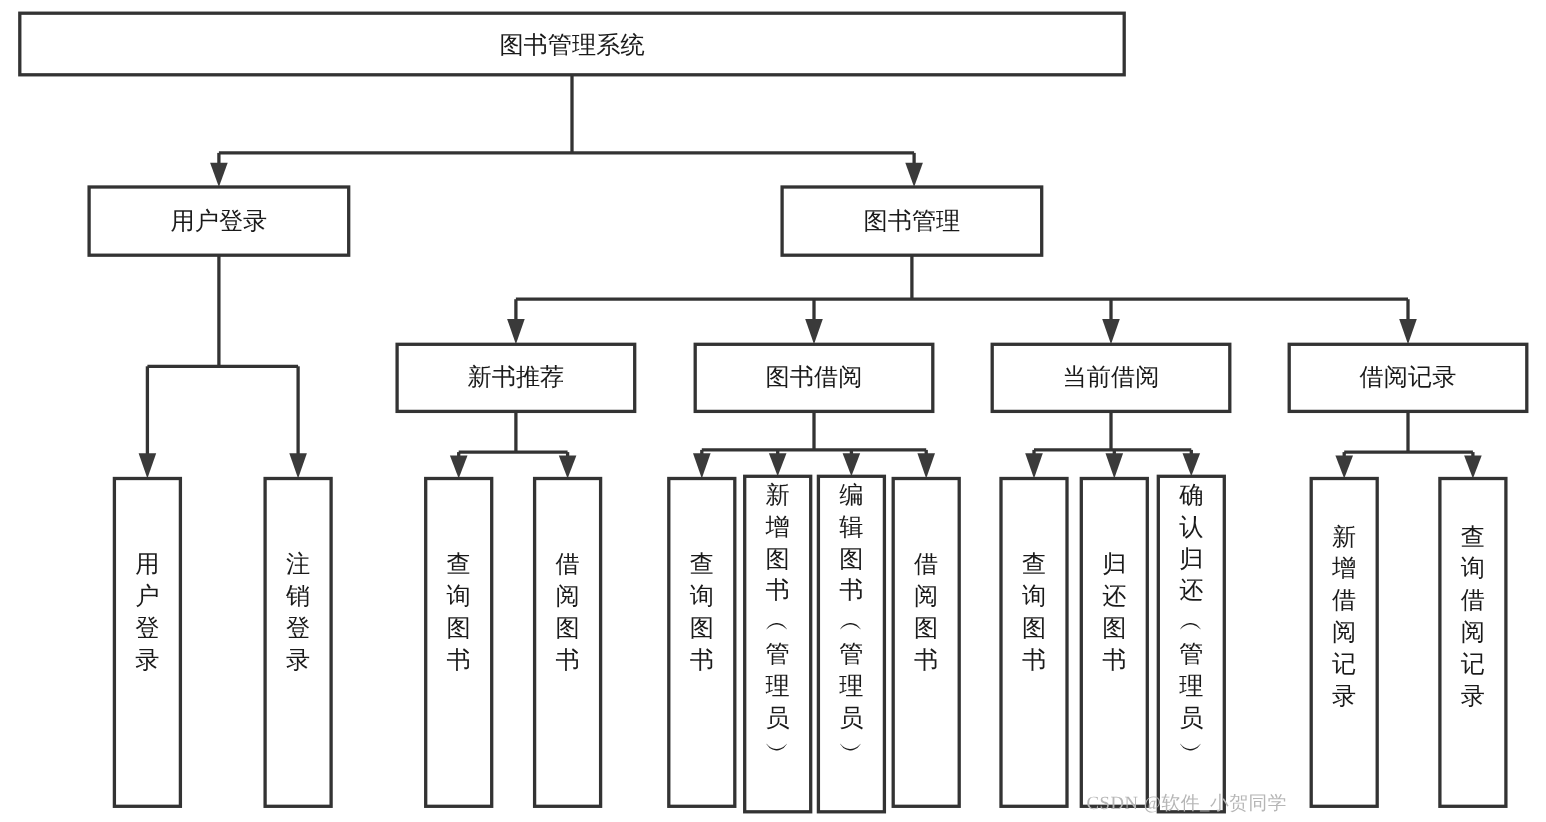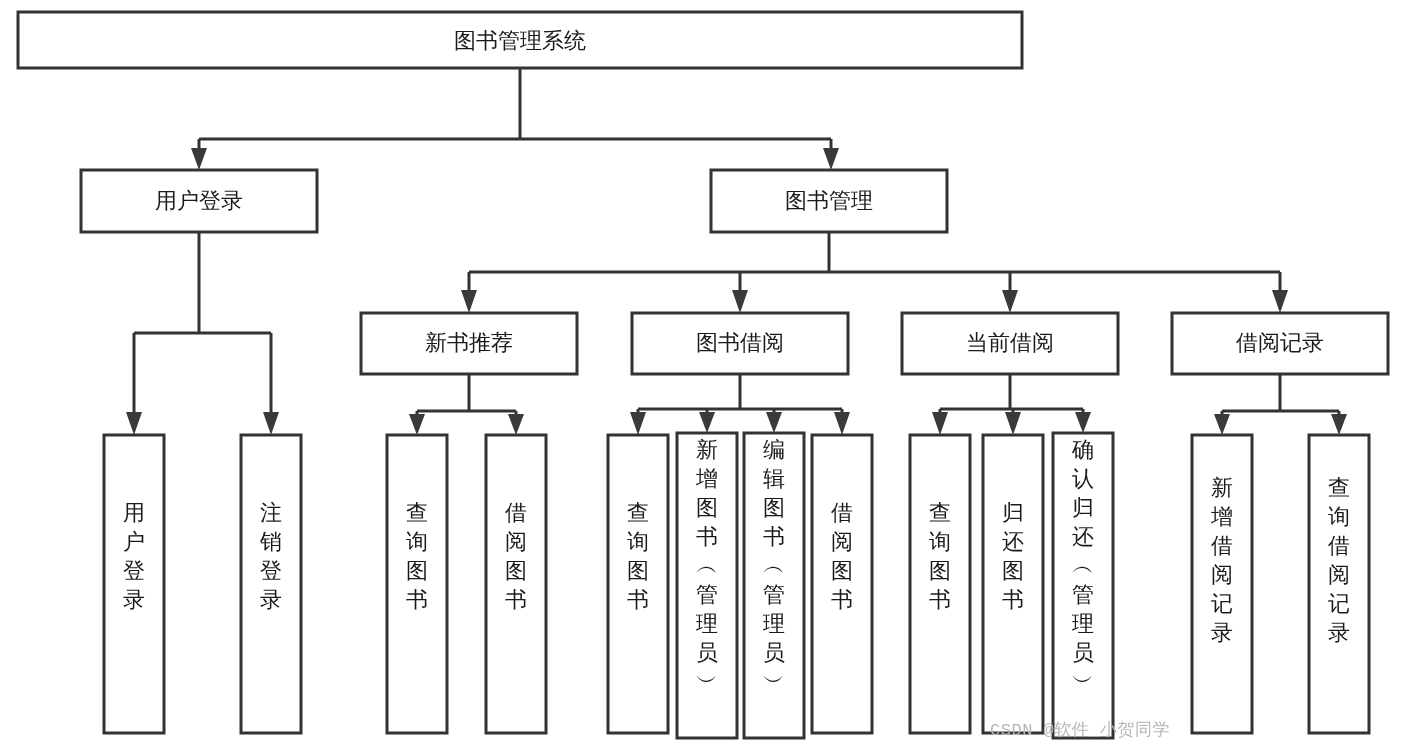--- a/index.html
+++ b/index.html
@@ -52,21 +52,21 @@
   .node-label-v {
     font-family: "DejaVu Sans", "Liberation Sans", sans-serif;
     font-size: 22px;
     fill: #1a1a1a;
     text-anchor: middle;
   }
   .watermark {
     position: absolute;
     right: 10px;
     bottom: 6px;
-    font-family: Liberation Mono, monospace;
+    font-family: Liberation Serif, serif;
     font-size: 17px;
     color: #b6b6b6;
     white-space: nowrap;
     letter-spacing: 0.5px;
     pointer-events: none;
   }
 </style>
 </head>
 <body>
 

